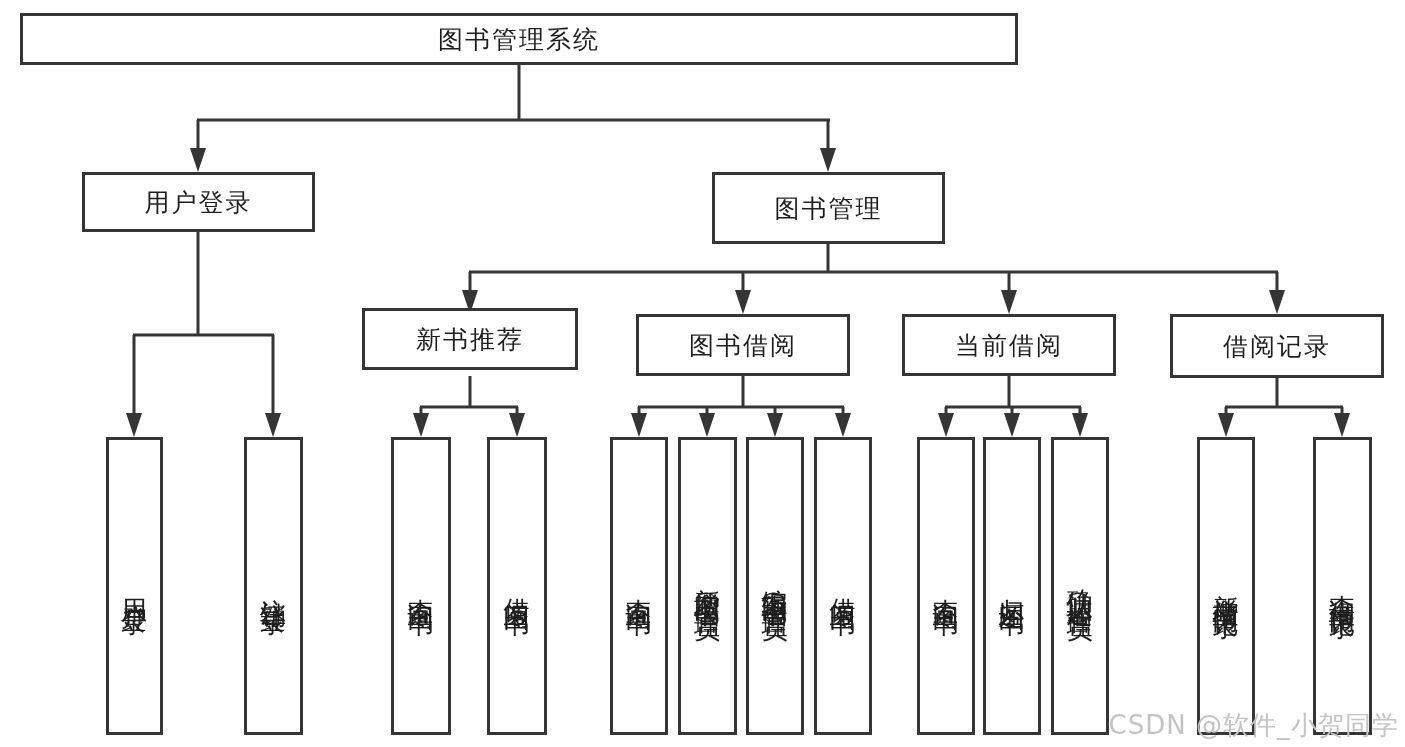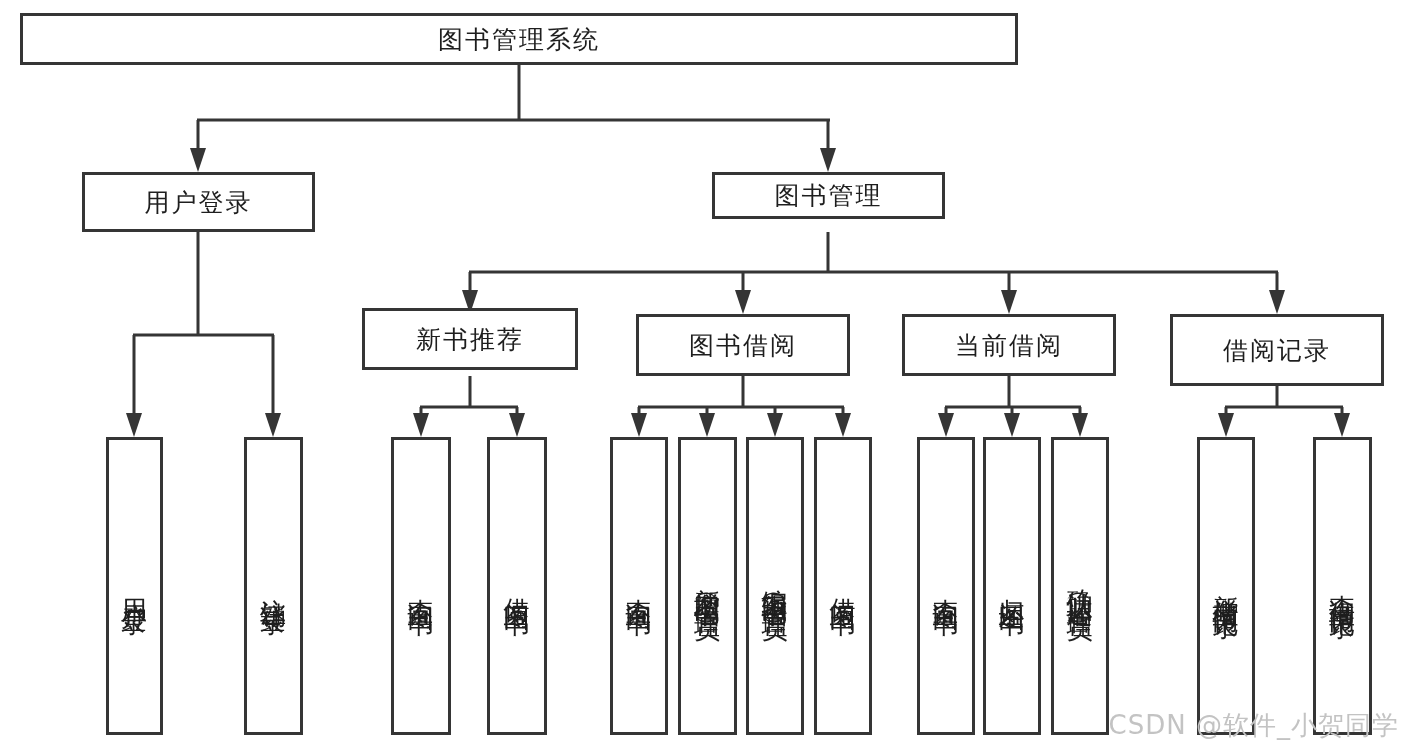--- a/index.html
+++ b/index.html
@@ -50,34 +50,34 @@
          M1218 413h16l-8 24z M1334 413h16l-8 24z"></path>
   </svg>
 
   <div class="node h-node" style="left:20px;top:13px;width:998px;height:52px">
     <span>图书管理系统</span>
   </div>
 
   <div class="node h-node" style="left:82px;top:172px;width:233px;height:60px">
     <span>用户登录</span>
   </div>
-  <div class="node h-node" style="left:712px;top:172px;width:233px;height:47px">
+  <div class="node h-node" style="left:712px;top:172px;width:233px;height:72px">
     <span>图书管理</span>
   </div>
 
   <div class="node h-node" style="left:362px;top:308px;width:216px;height:62px">
     <span>新书推荐</span>
   </div>
   <div class="node h-node" style="left:636px;top:314px;width:214px;height:62px">
     <span>图书借阅</span>
   </div>
   <div class="node h-node" style="left:902px;top:314px;width:214px;height:62px">
     <span>当前借阅</span>
   </div>
-  <div class="node h-node" style="left:1170px;top:314px;width:214px;height:72px">
+  <div class="node h-node" style="left:1170px;top:314px;width:214px;height:64px">
     <span>借阅记录</span>
   </div>
 
   <div class="node v-node" style="left:106px;top:437px;width:57px;height:298px">
     <span>用户登录</span>
   </div>
   <div class="node v-node" style="left:244px;top:437px;width:59px;height:298px">
     <span>注销登录</span>
   </div>
 

